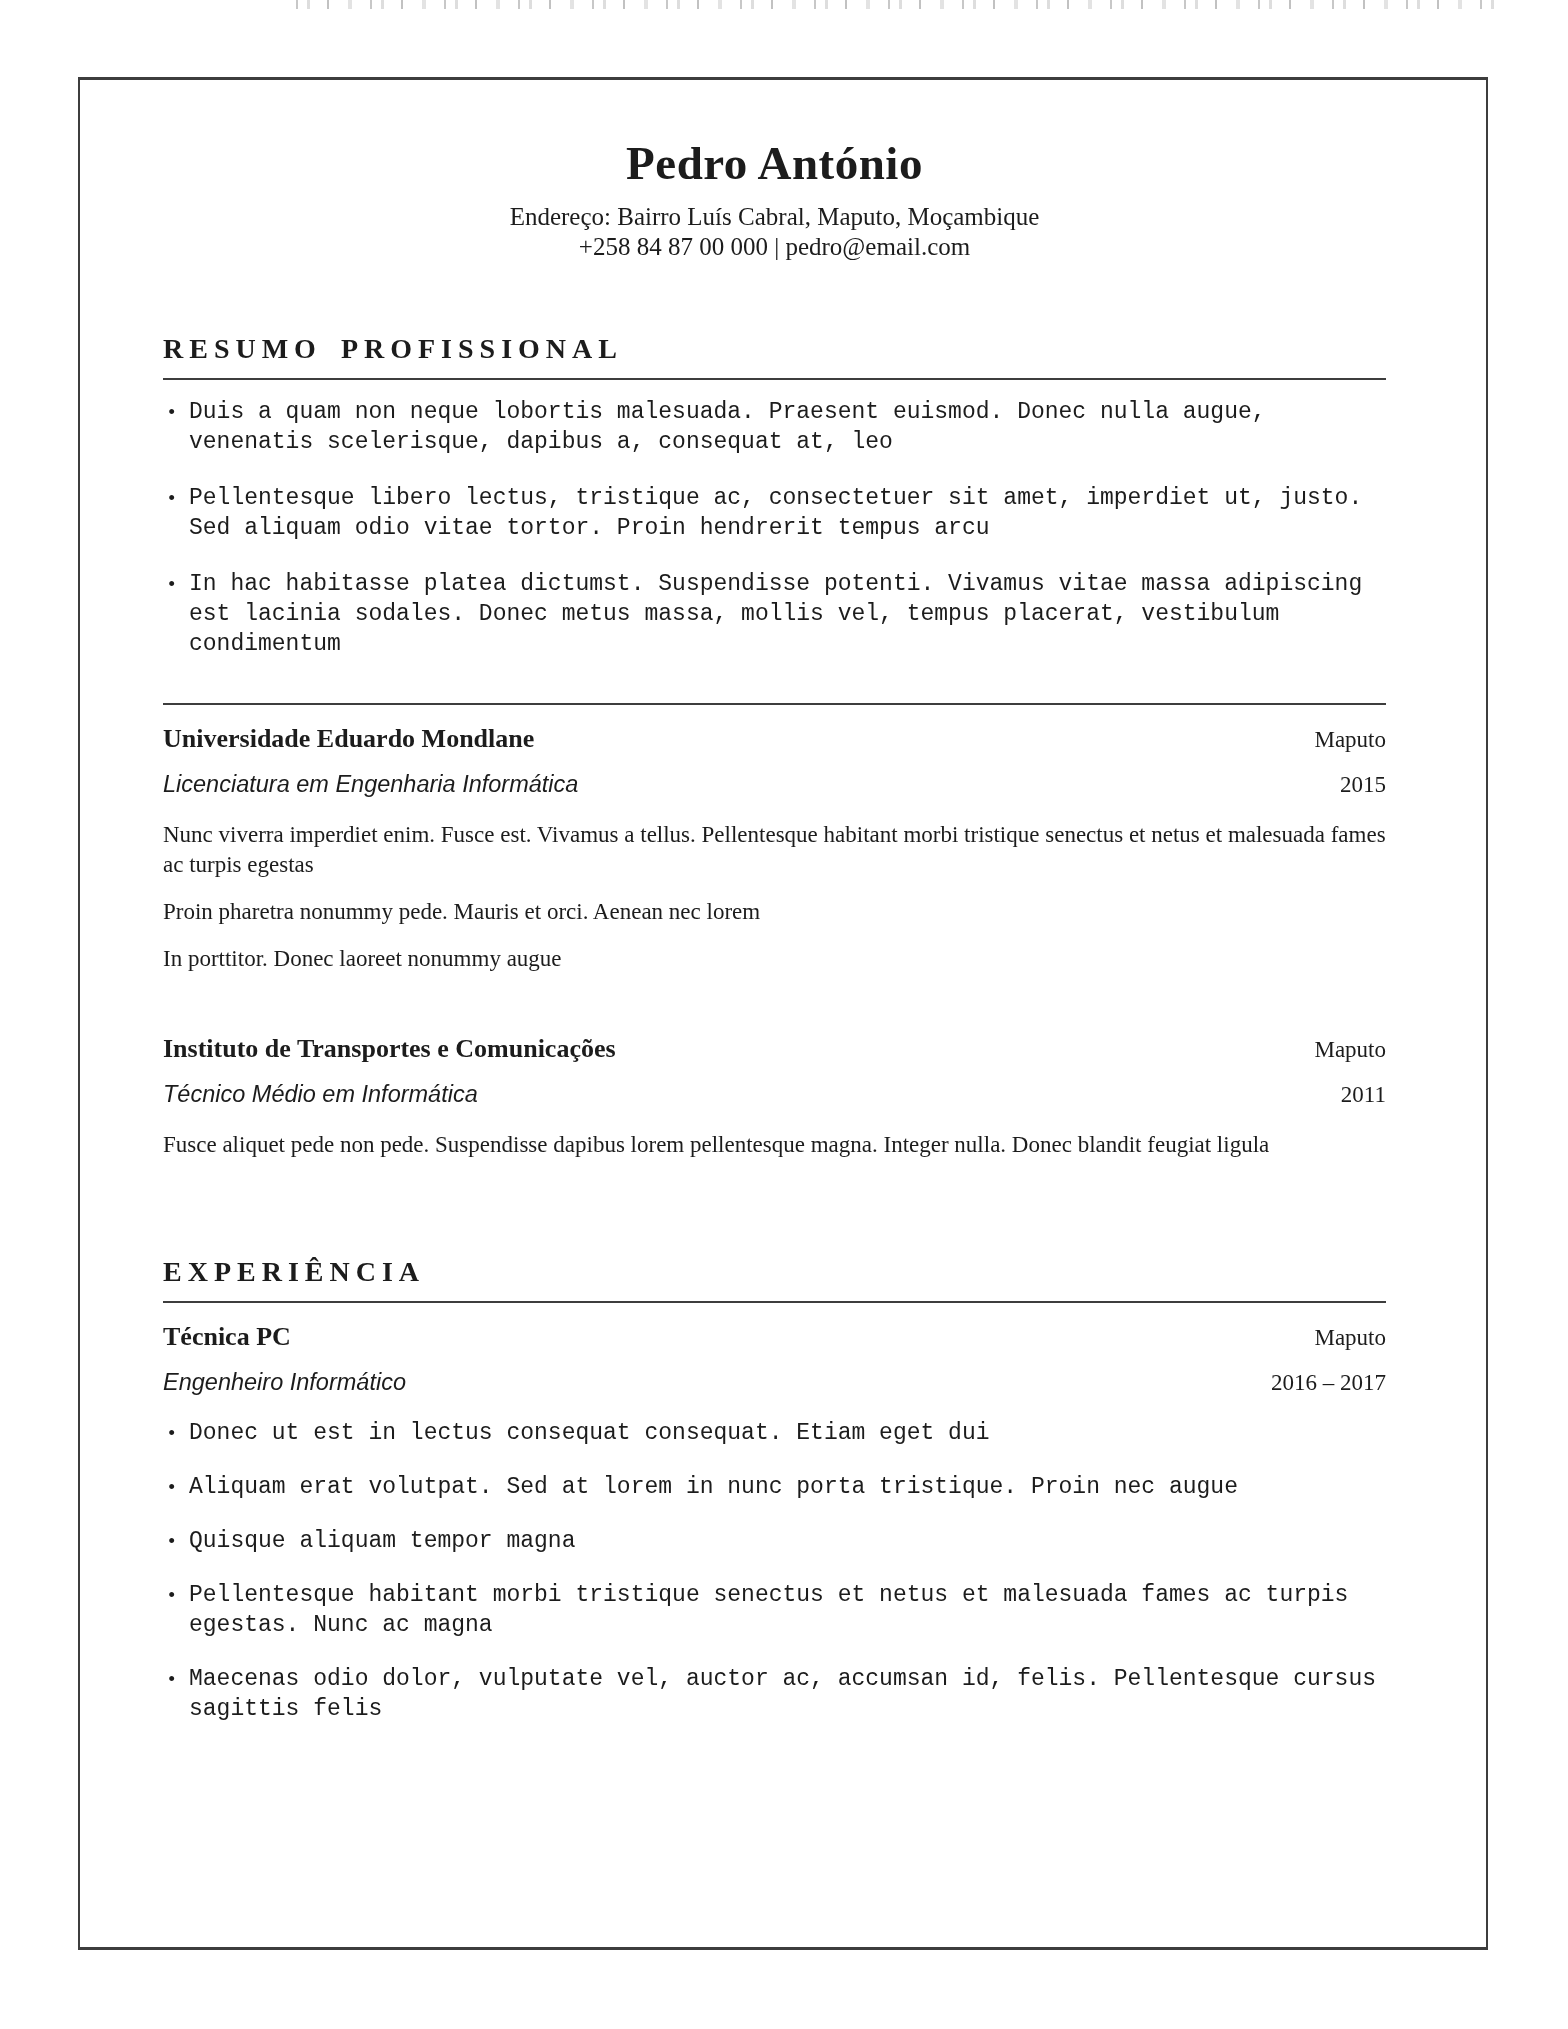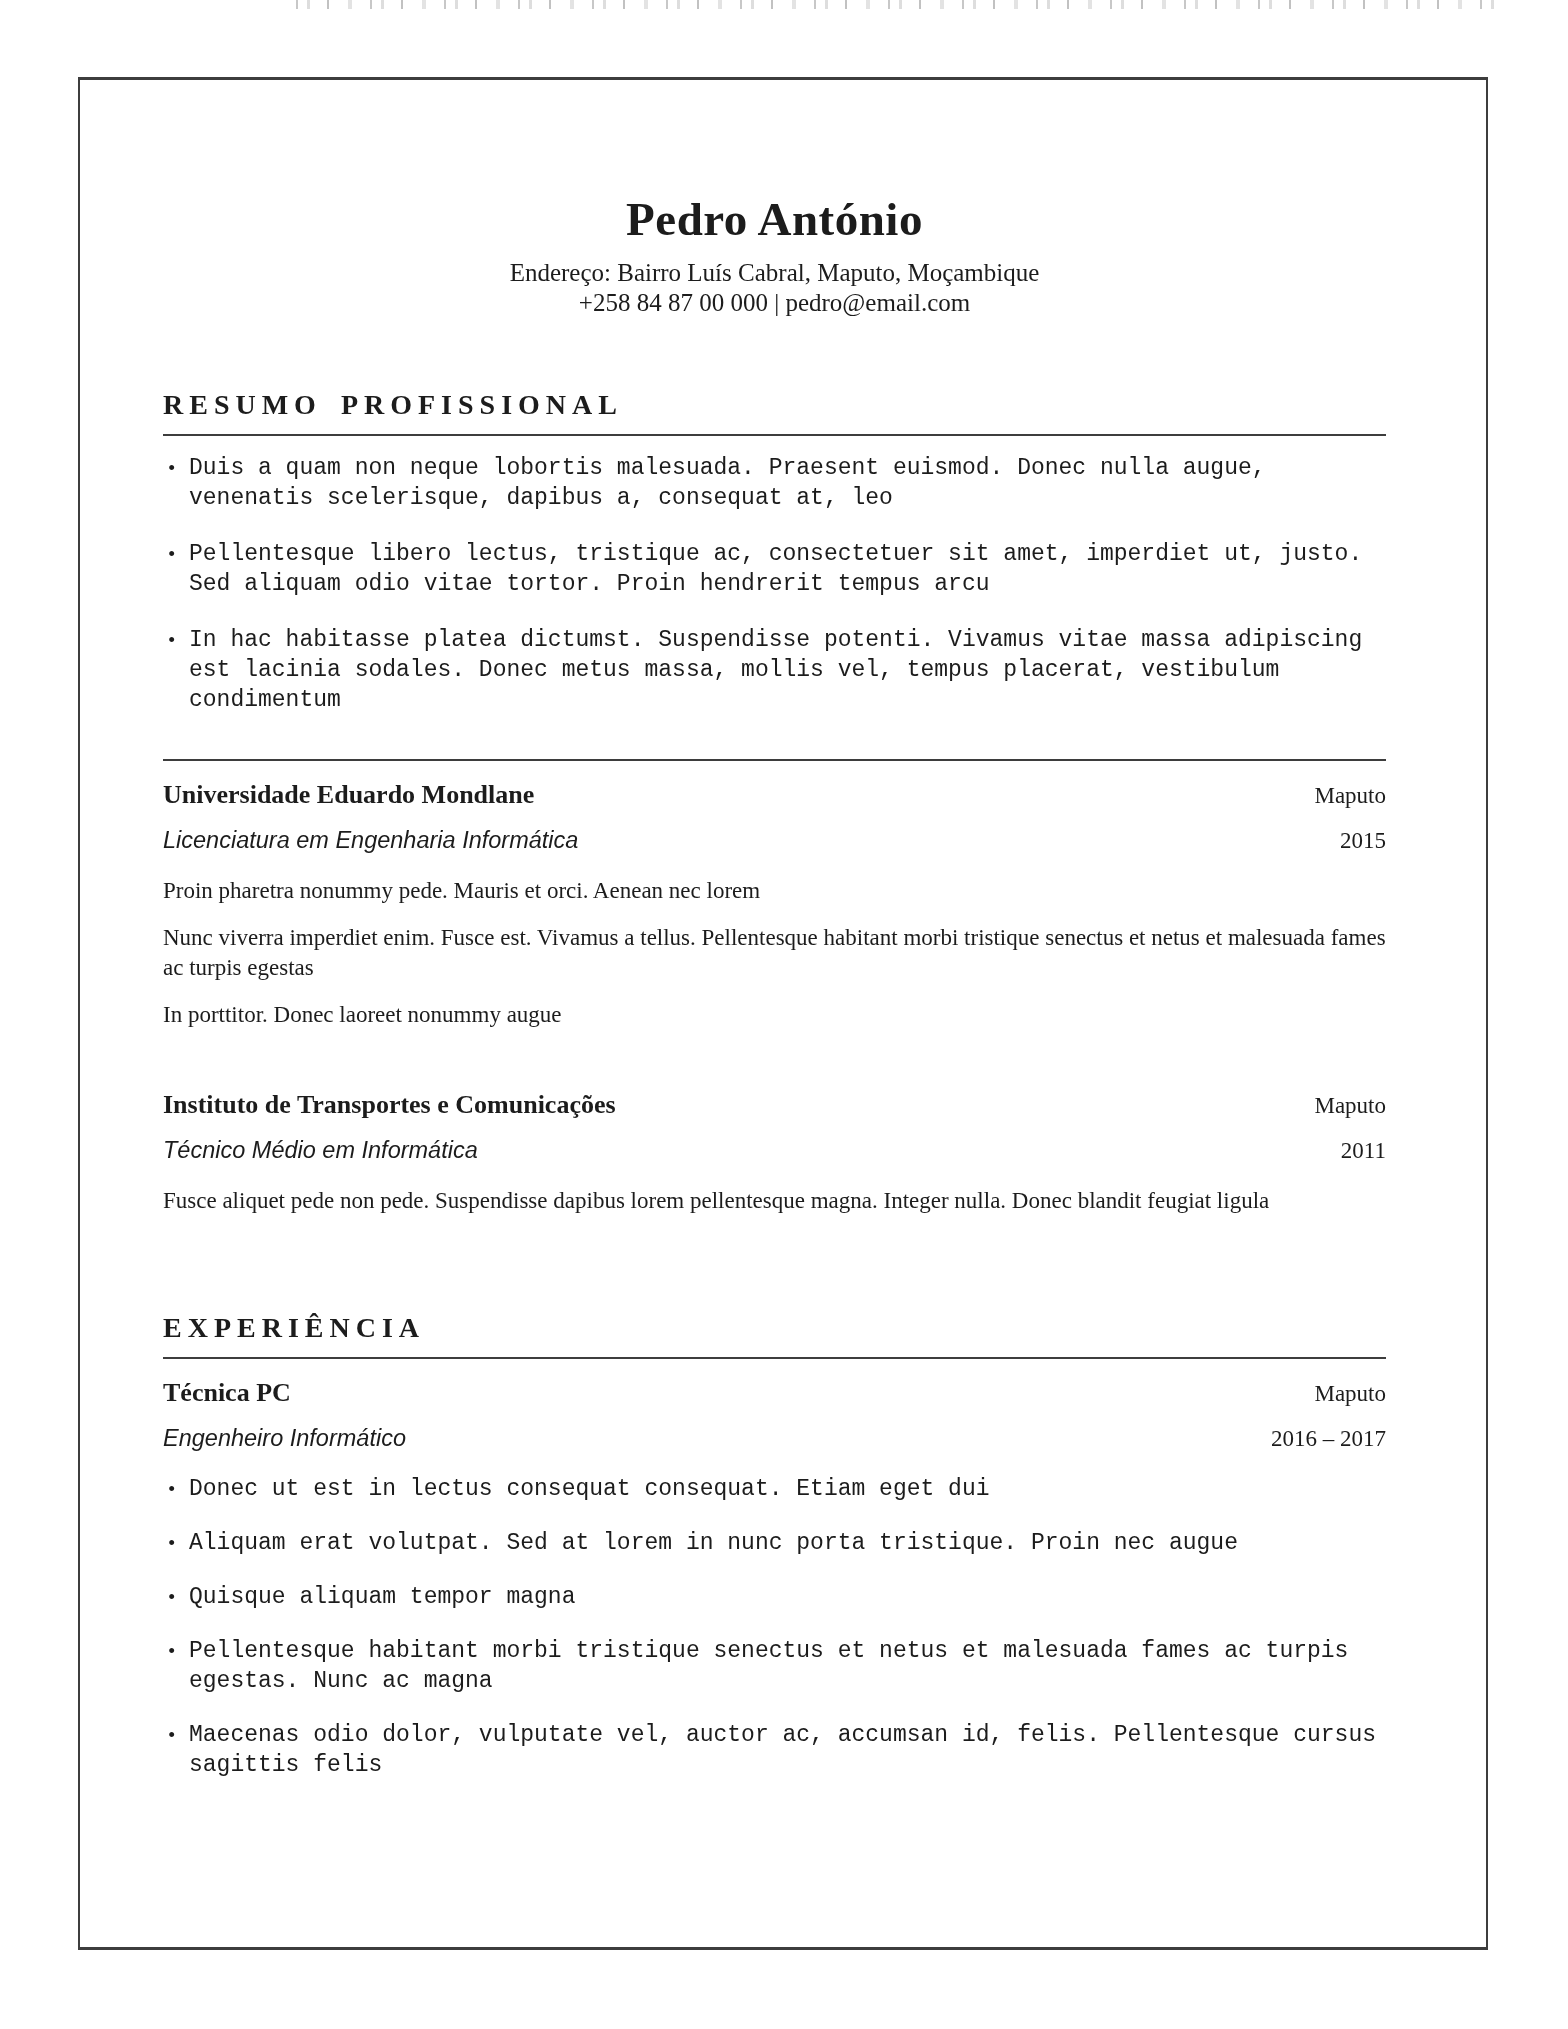--- a/index.html
+++ b/index.html
@@ -26,21 +26,21 @@
 
   .sheet {
     position: absolute; left: 78px; top: 77px;
     width: 1410px; height: 1873px;
     background: #ffffff;
     border: 2px solid #3d3d3d;
     border-top-width: 3px;
     border-bottom-width: 3px;
   }
   .content {
-    padding: 112px 100px 0 83px; 
+    padding: 56px 100px 0 83px; 
   }
 
   
   .person-name {
     font-size: 47px; line-height: 54px; font-weight: bold;
     text-align: center; letter-spacing: 0.5px;
     margin-bottom: 12px;
   }
   .contact-line {
     text-align: center; font-size: 25px; line-height: 30px;
@@ -133,22 +133,22 @@
 
         <div class="entry">
           <div class="entry-row inst-row">
             <span class="institution">Universidade Eduardo Mondlane</span>
             <span class="loc">Maputo</span>
           </div>
           <div class="entry-row degree-row">
             <span class="degree">Licenciatura em Engenharia Informática</span>
             <span class="year">2015</span>
           </div>
+          <p class="entry-par">Nunc viverra imperdiet enim. Fusce est. Vivamus a tellus. Pellentesque habitant morbi tristique senectus et netus et malesuada fames ac turpis egestas</p>
           <p class="entry-par">Proin pharetra nonummy pede. Mauris et orci. Aenean nec lorem</p>
-          <p class="entry-par">Nunc viverra imperdiet enim. Fusce est. Vivamus a tellus. Pellentesque habitant morbi tristique senectus et netus et malesuada fames ac turpis egestas</p>
           <p class="entry-par">In porttitor. Donec laoreet nonummy augue</p>
         </div>
 
         <div class="entry">
           <div class="entry-row inst-row">
             <span class="institution">Instituto de Transportes e Comunicações</span>
             <span class="loc">Maputo</span>
           </div>
           <div class="entry-row degree-row">
             <span class="degree">Técnico Médio em Informática</span>

